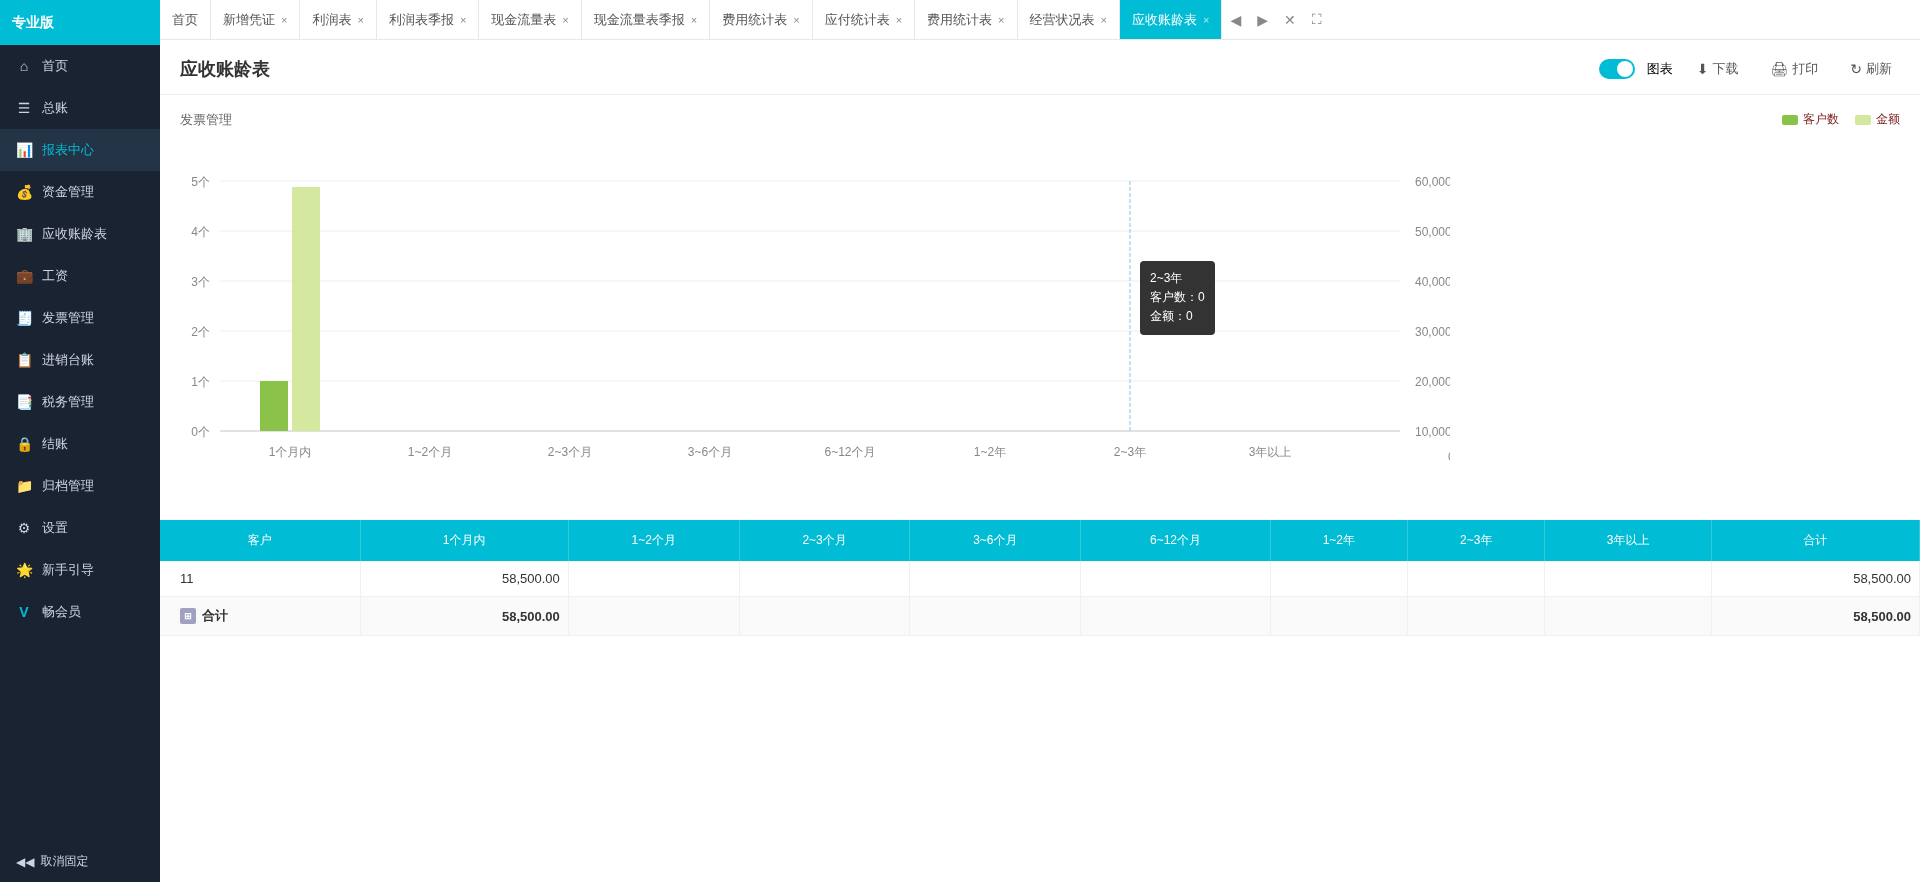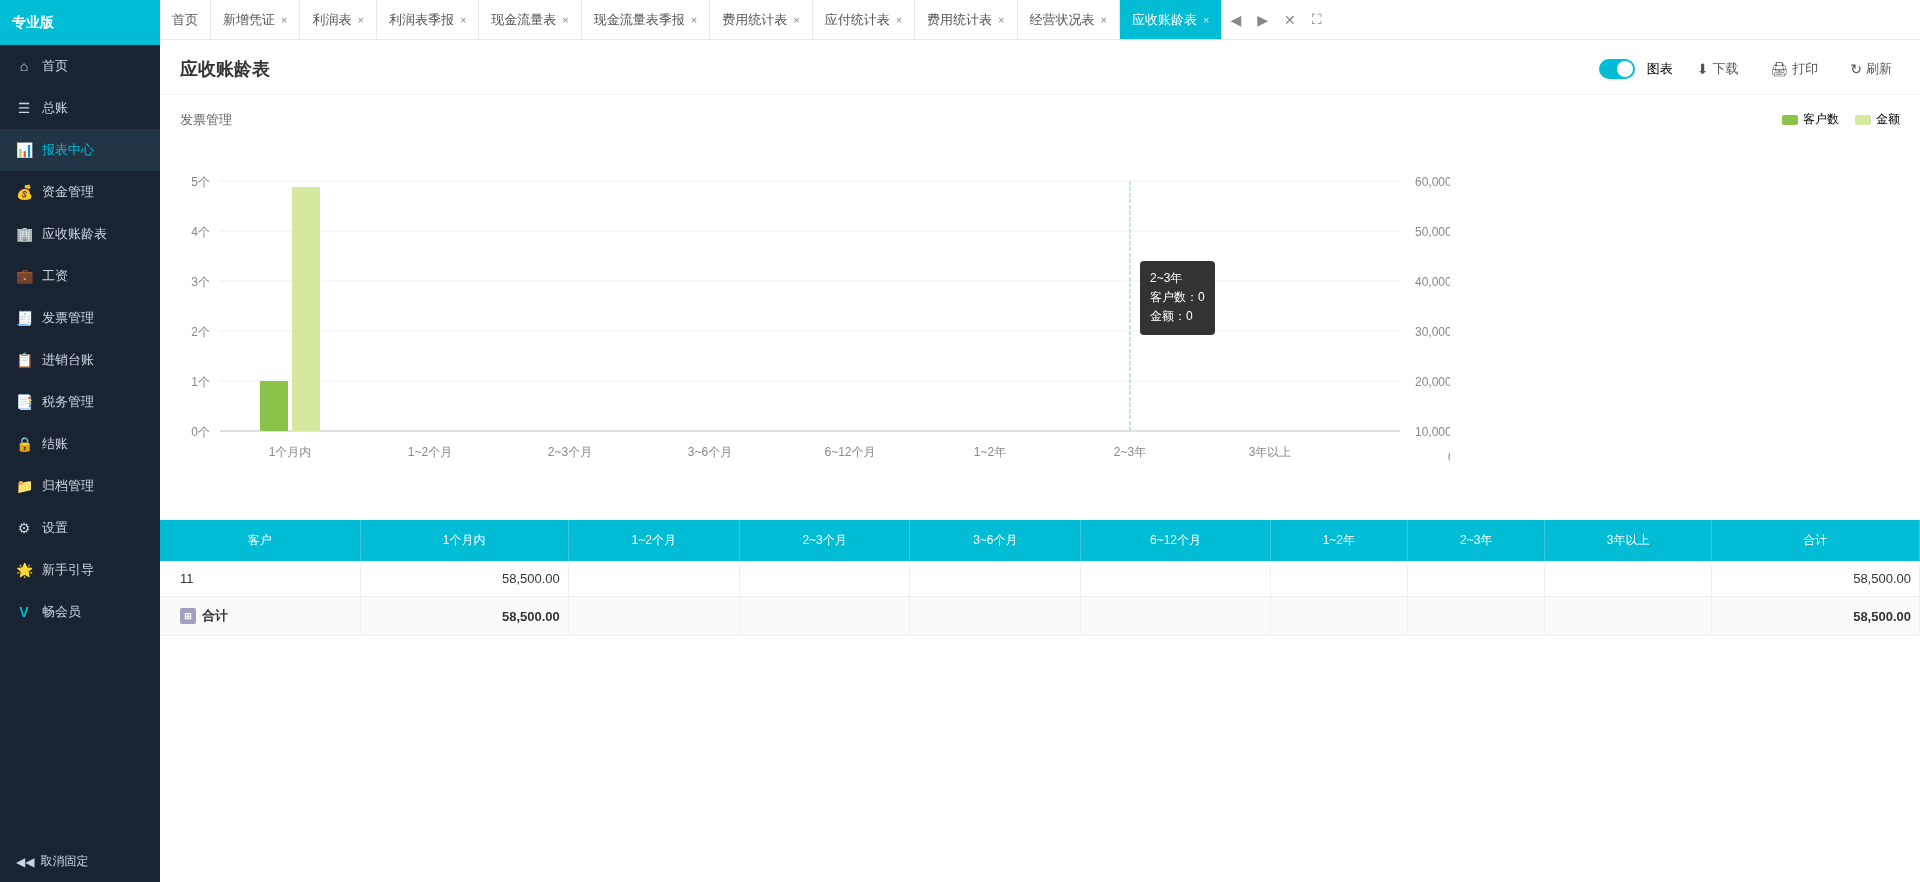--- a/index.html
+++ b/index.html
@@ -175,21 +175,21 @@
       right: 20px;
       display: flex;
       align-items: center;
       gap: 16px;
     }
     .legend-item {
       display: flex;
       align-items: center;
       gap: 5px;
       font-size: 12px;
-      color: #000000;
+      color: #7f1d1d;
     }
     .legend-color {
       width: 16px;
       height: 10px;
       border-radius: 2px;
     }
 
     
     .chart-svg-wrap {
       position: relative;

